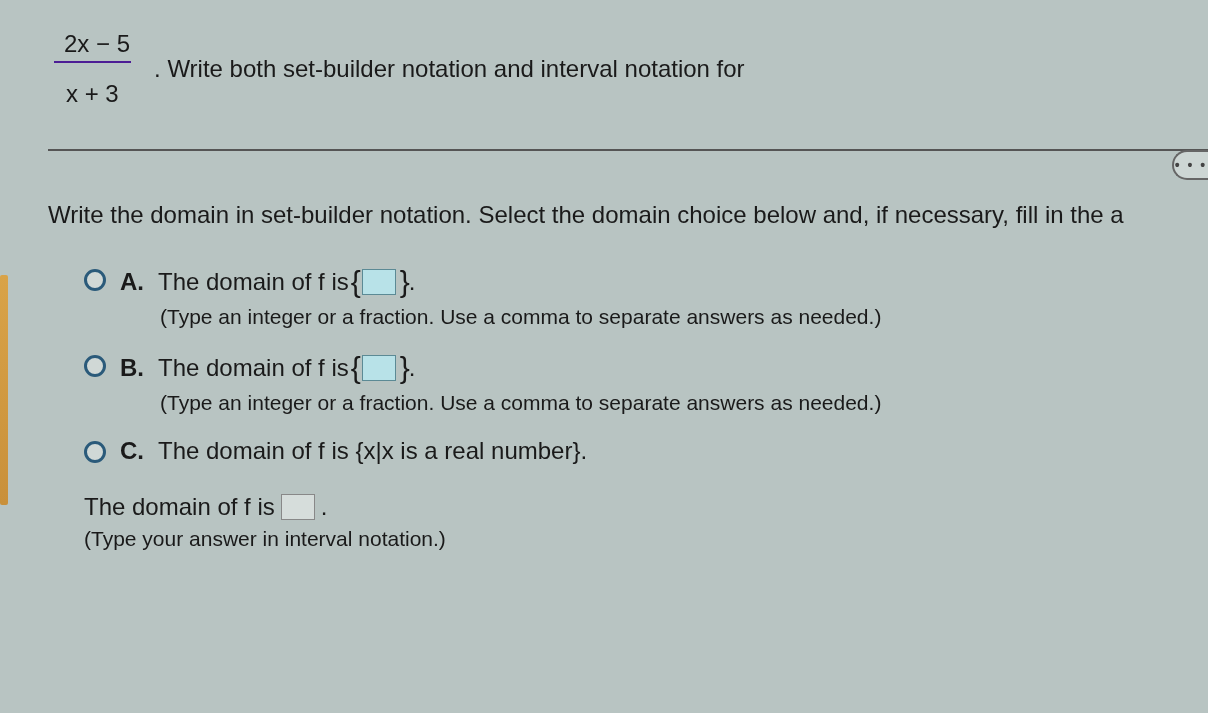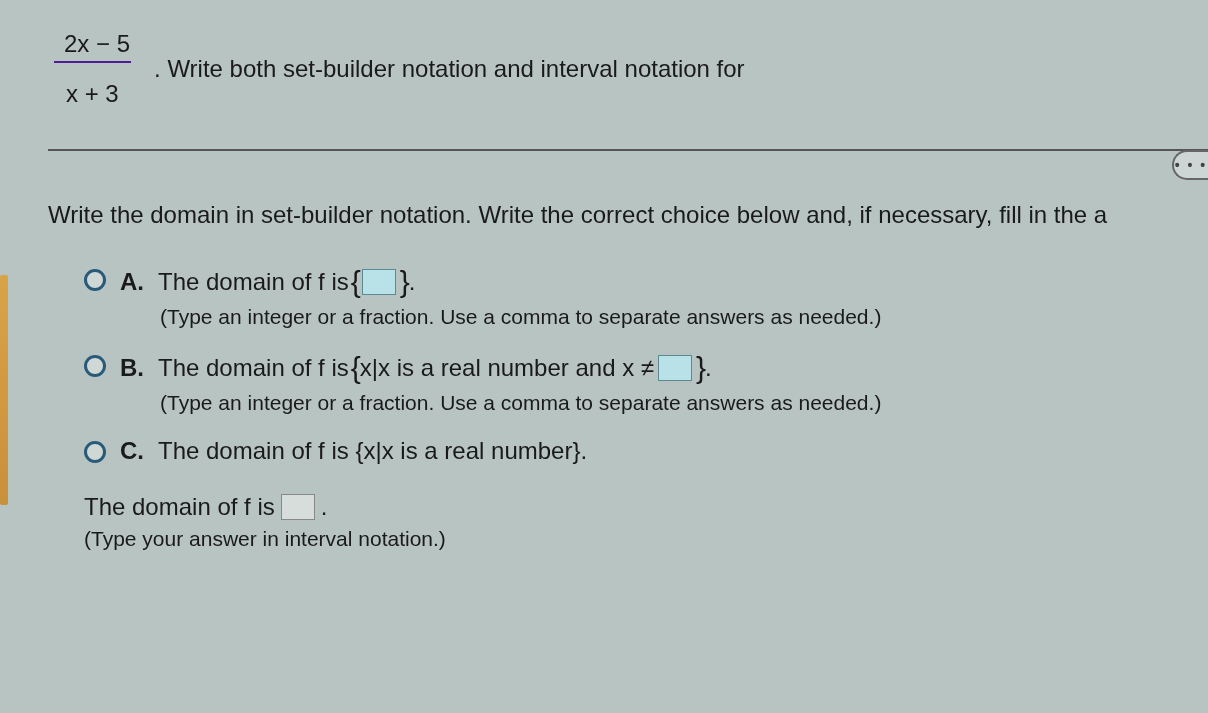--- a/index.html
+++ b/index.html
@@ -99,21 +99,21 @@
     </span>
     <span>. Write both set-builder notation and interval notation for</span>
   </div>
 
   <div class="divider"></div>
 
   <div class="more-btn">
     <span>• • •</span>
   </div>
 
-  <div class="instruction">Write the domain in set-builder notation. Write the correct choice below and, if necessary, fill in the a</div>
+  <div class="instruction">Write the domain in set-builder notation. Select the domain choice below and, if necessary, fill in the a</div>
 
   <div class="clip-edge"></div>
 
   <div class="choice-list">
 
     <div class="choice">
       <div class="radio"></div>
       <div class="choice-body">
         <div class="choice-line">
           <span class="choice-label">A.</span>
@@ -127,21 +127,20 @@
       </div>
     </div>
 
     <div class="choice">
       <div class="radio"></div>
       <div class="choice-body">
         <div class="choice-line">
           <span class="choice-label">B.</span>
           <span>The domain of f is </span>
           <span class="brace-open"></span>
-          <span>x|x is a real number and x ≠</span>
           <span class="input-box"></span>
           <span class="brace-close"></span>
           <span>.</span>
         </div>
         <div class="hint" style="margin-left:40px;">(Type an integer or a fraction. Use a comma to separate answers as needed.)</div>
       </div>
     </div>
 
     <div class="choice">
       <div class="radio"></div>

